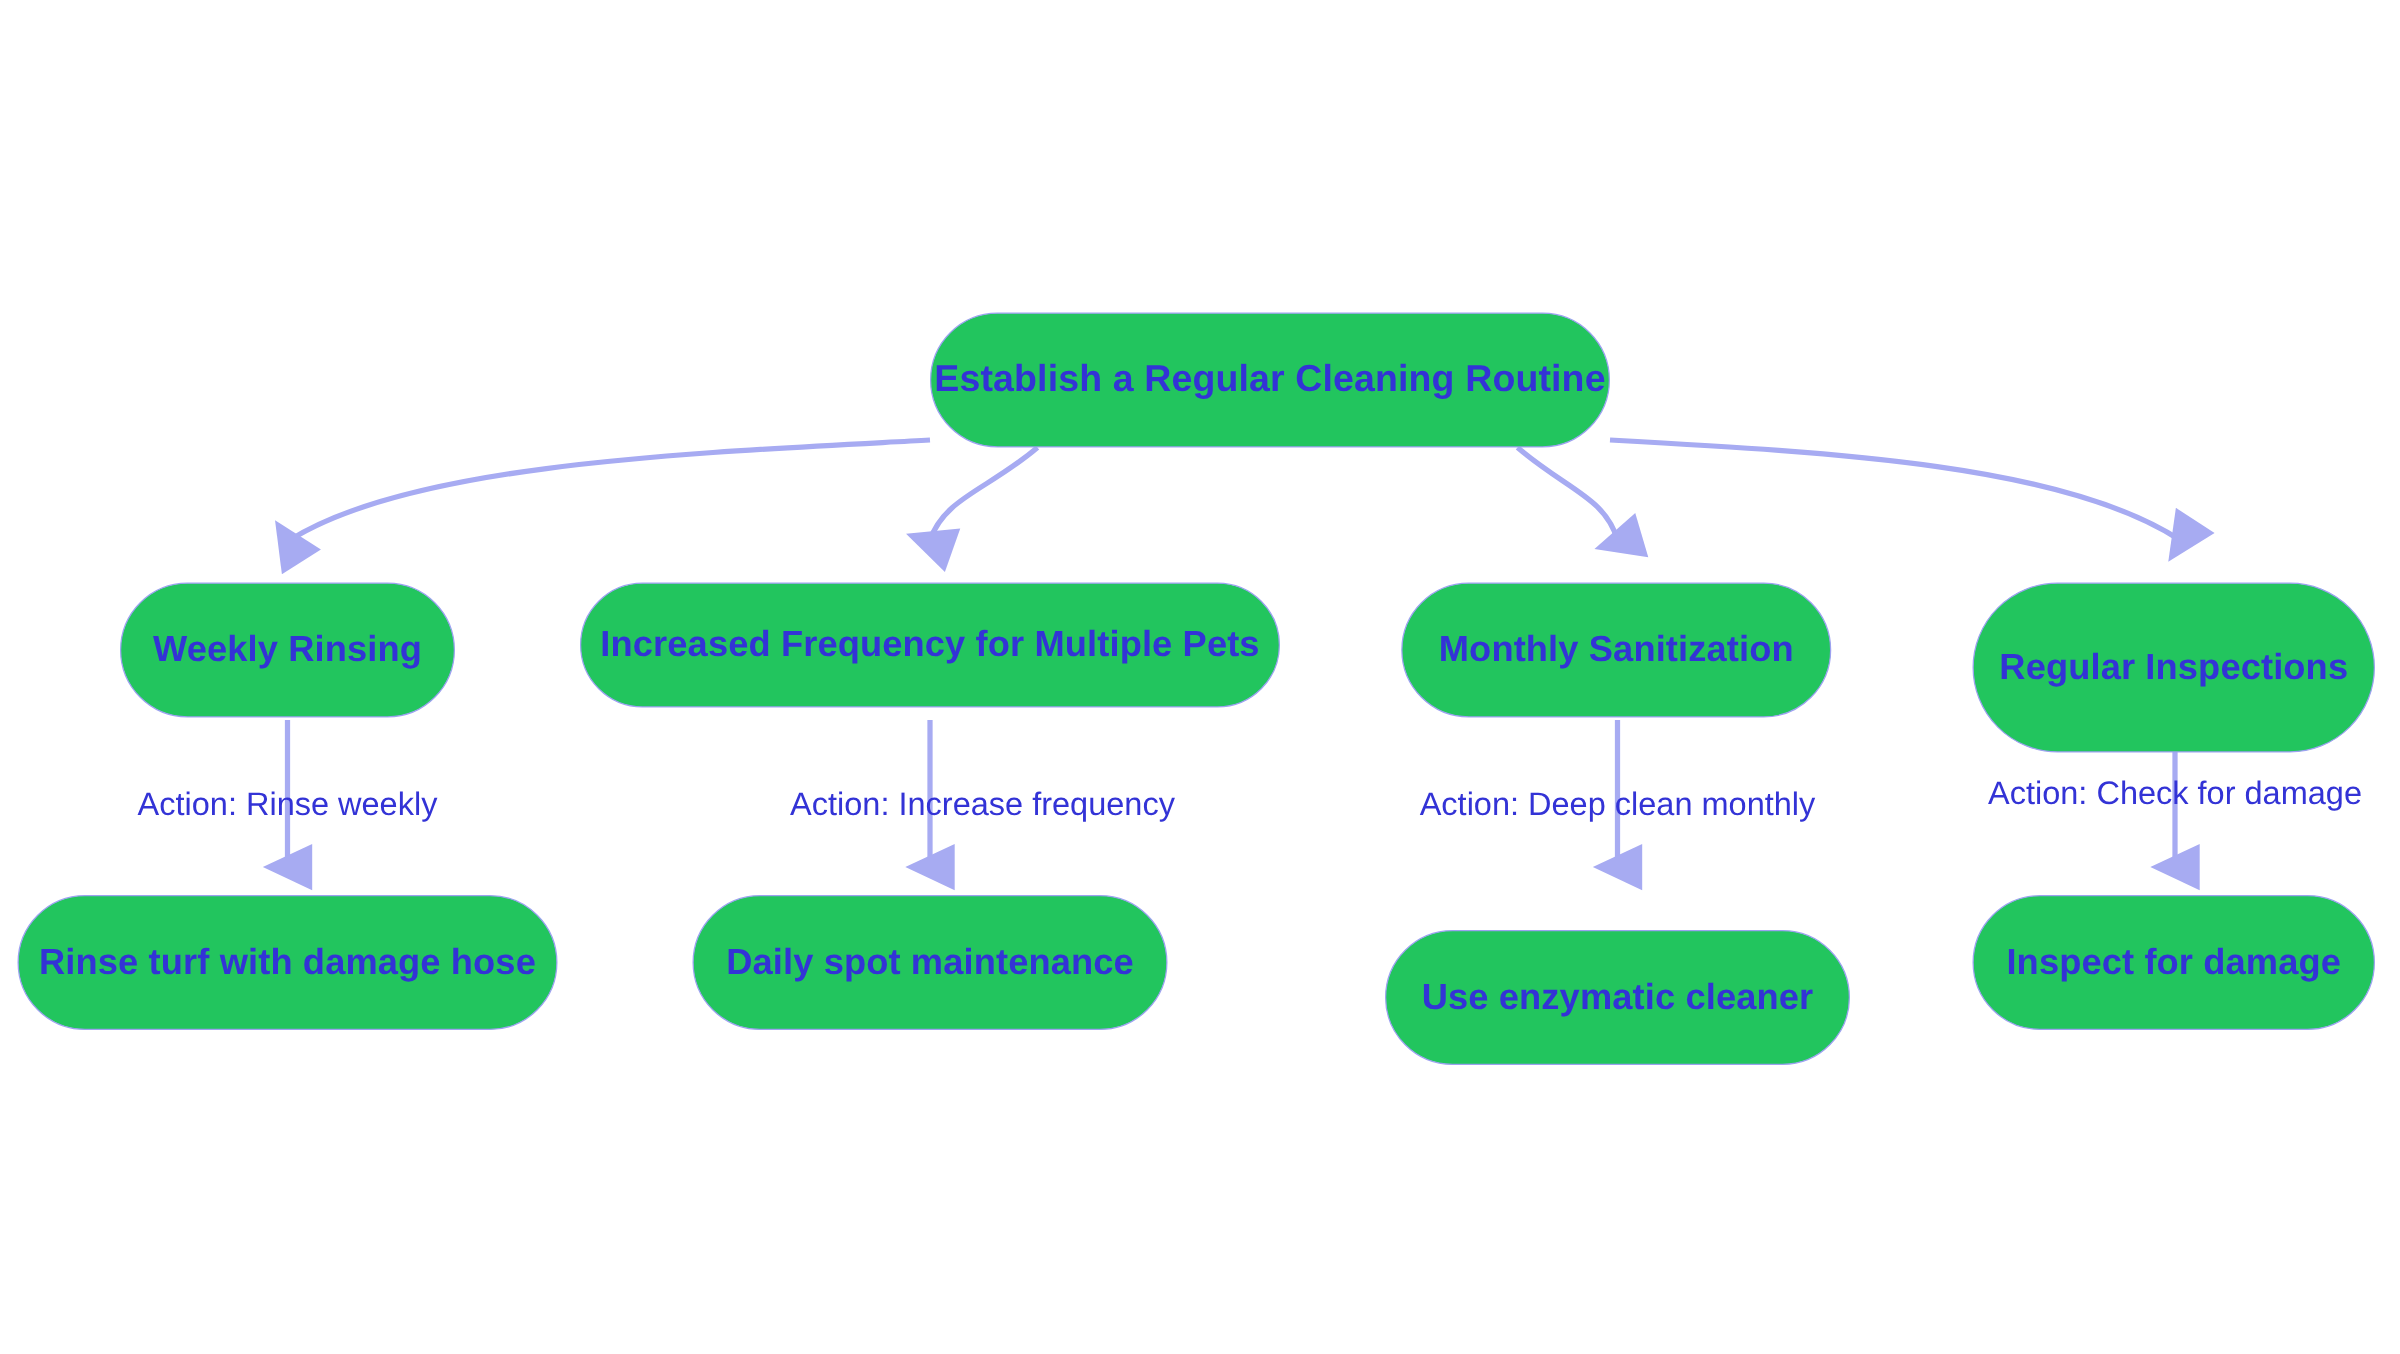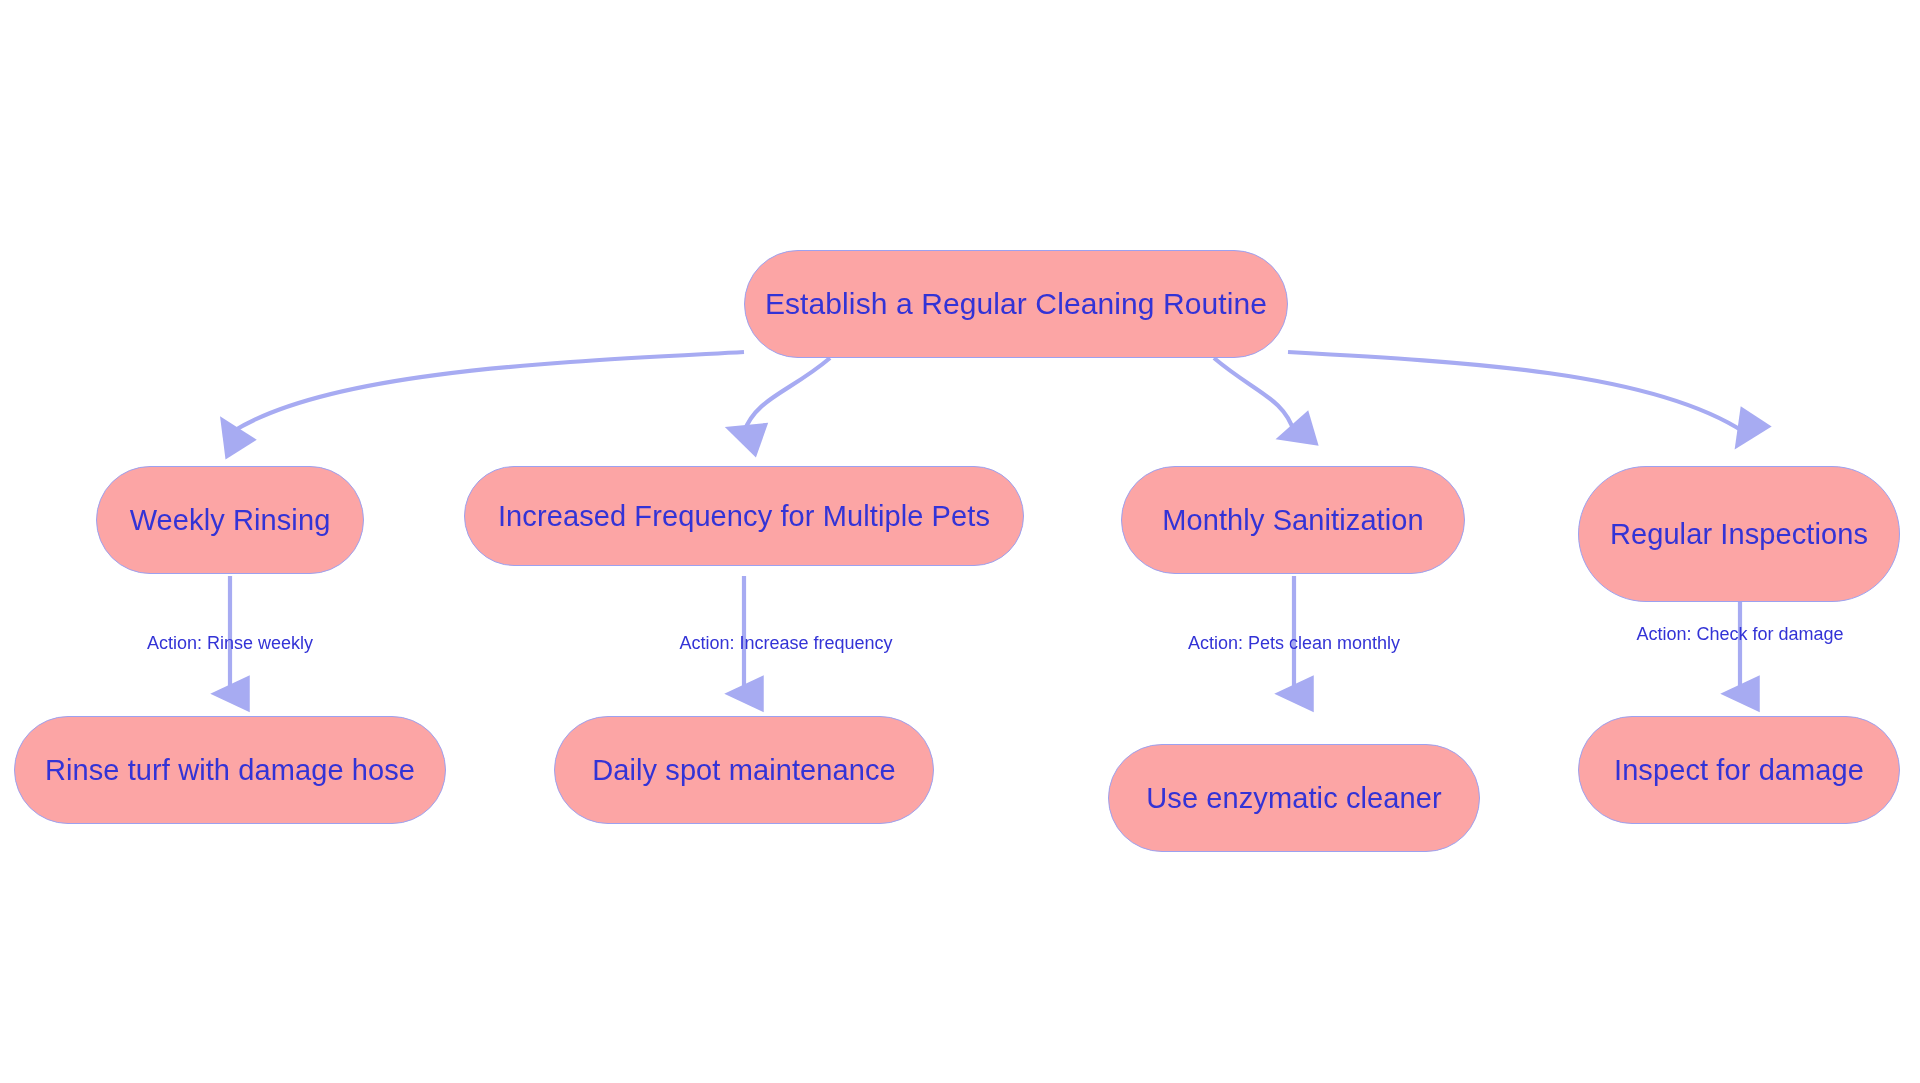--- a/index.html
+++ b/index.html
@@ -26,37 +26,38 @@
     width: 1920px;
     height: 1083px;
     pointer-events: none;
   }
   .node {
     position: absolute;
     box-sizing: border-box;
     display: flex;
     align-items: center;
     justify-content: center;
-    background: #fca5a5;
+    background: #22c55e;
     border: 1.6px solid #9ca1f0;
     border-radius: 999px;
     color: #3333d6;
     font-size: 29px;
     line-height: 1;
     letter-spacing: 0.1px;
     white-space: nowrap;
     padding: 0 26px;
+    font-weight: bold;
   }
   .node-root {
     font-size: 30px;
   }
   .edge-label {
     position: absolute;
     color: #3333d6;
-    font-size: 18px;
+    font-size: 26px;
     line-height: 1;
     white-space: nowrap;
     transform: translate(-50%, -50%);
     background: transparent;
   }
 </style>
 </head>
 <body>
 
 <div id="canvas">
@@ -92,16 +93,16 @@
   <div class="node" id="node-b2" style="left: 1121px; top: 466px; width: 344px; height: 108px;">Monthly Sanitization</div>
   <div class="node" id="node-b3" style="left: 1578px; top: 466px; width: 322px; height: 136px;">Regular Inspections</div>
 
   <div class="node" id="node-l0" style="left: 14px; top: 716px; width: 432px; height: 108px;">Rinse turf with damage hose</div>
   <div class="node" id="node-l1" style="left: 554px; top: 716px; width: 380px; height: 108px;">Daily spot maintenance</div>
   <div class="node" id="node-l2" style="left: 1108px; top: 716px; width: 372px; height: 108px; margin-top: 28px;">Use enzymatic cleaner</div>
   <div class="node" id="node-l3" style="left: 1578px; top: 716px; width: 322px; height: 108px;">Inspect for damage</div>
 
   <div class="edge-label" id="elabel-0" style="left: 230px; top: 643px;">Action: Rinse weekly</div>
   <div class="edge-label" id="elabel-1" style="left: 744px; top: 643px; margin-left: 42px;">Action: Increase frequency</div>
-  <div class="edge-label" id="elabel-2" style="left: 1294px; top: 643px;">Action: Pets clean monthly</div>
+  <div class="edge-label" id="elabel-2" style="left: 1294px; top: 643px;">Action: Deep clean monthly</div>
   <div class="edge-label" id="elabel-3" style="left: 1740px; top: 610px; margin-top: 24px;">Action: Check for damage</div>
 
 </div>
 
 </body></html>

